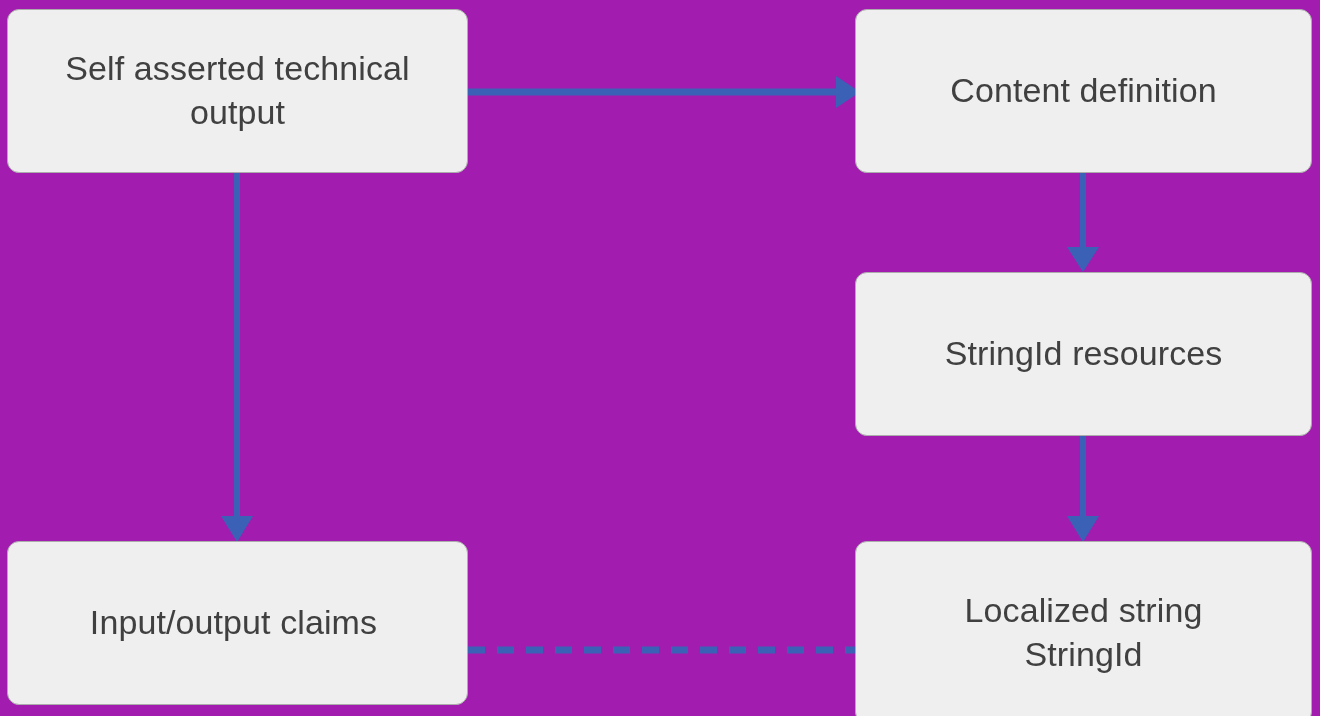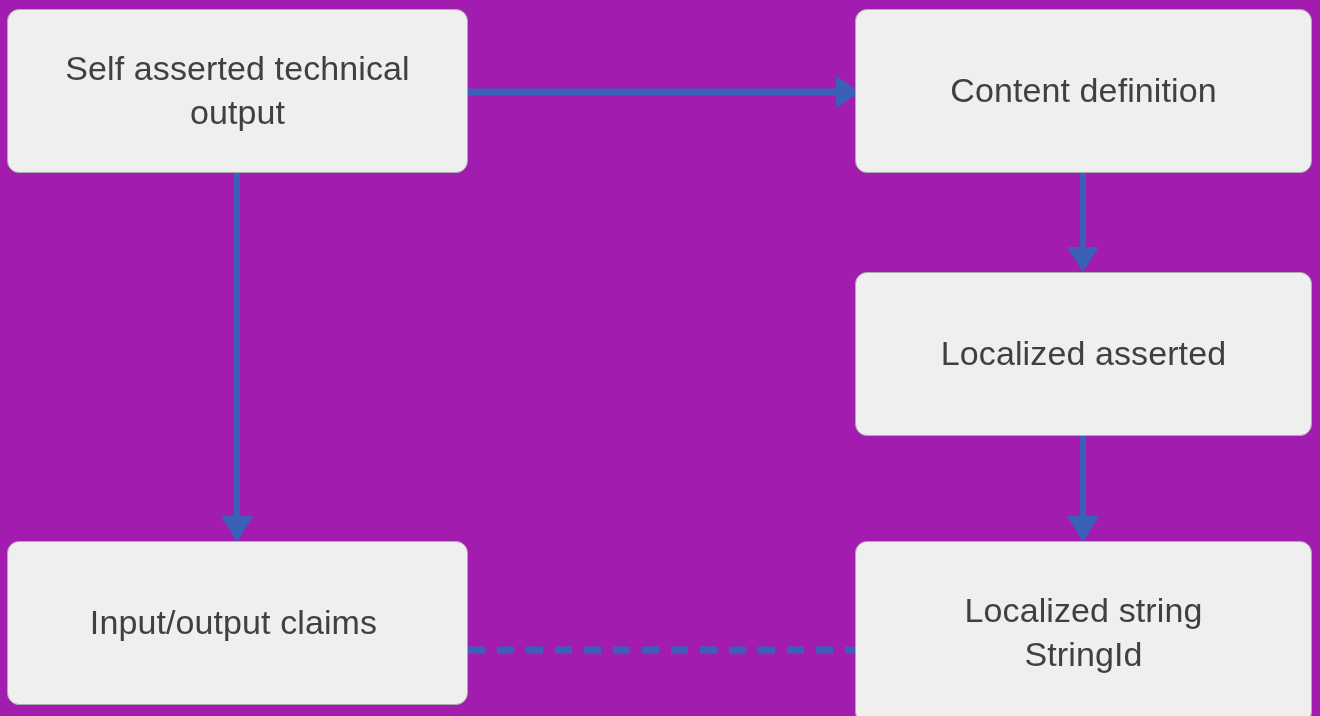--- a/index.html
+++ b/index.html
@@ -112,21 +112,21 @@
   </div>
 
   <div class="node" id="node-content-definition">
     <span class="node-label">
       <span class="line">Content definition</span>
     </span>
   </div>
 
   <div class="node" id="node-localized-resources">
     <span class="node-label">
-      <span class="line">Localized asserted</span>
+      <span class="line">StringId resources</span>
     </span>
   </div>
 
   <div class="node" id="node-input-output-claims-transformation">
     <span class="node-label">
       <span class="line">Input/output claims</span>
     </span>
   </div>
 
   <div class="node" id="node-localized-string">

